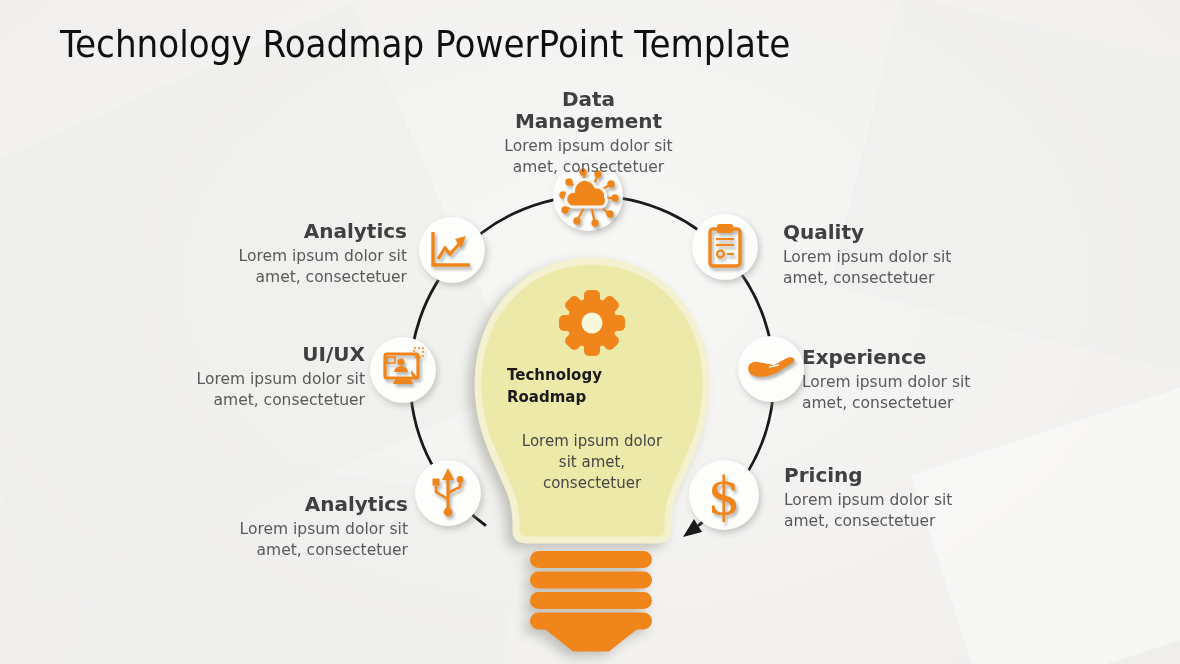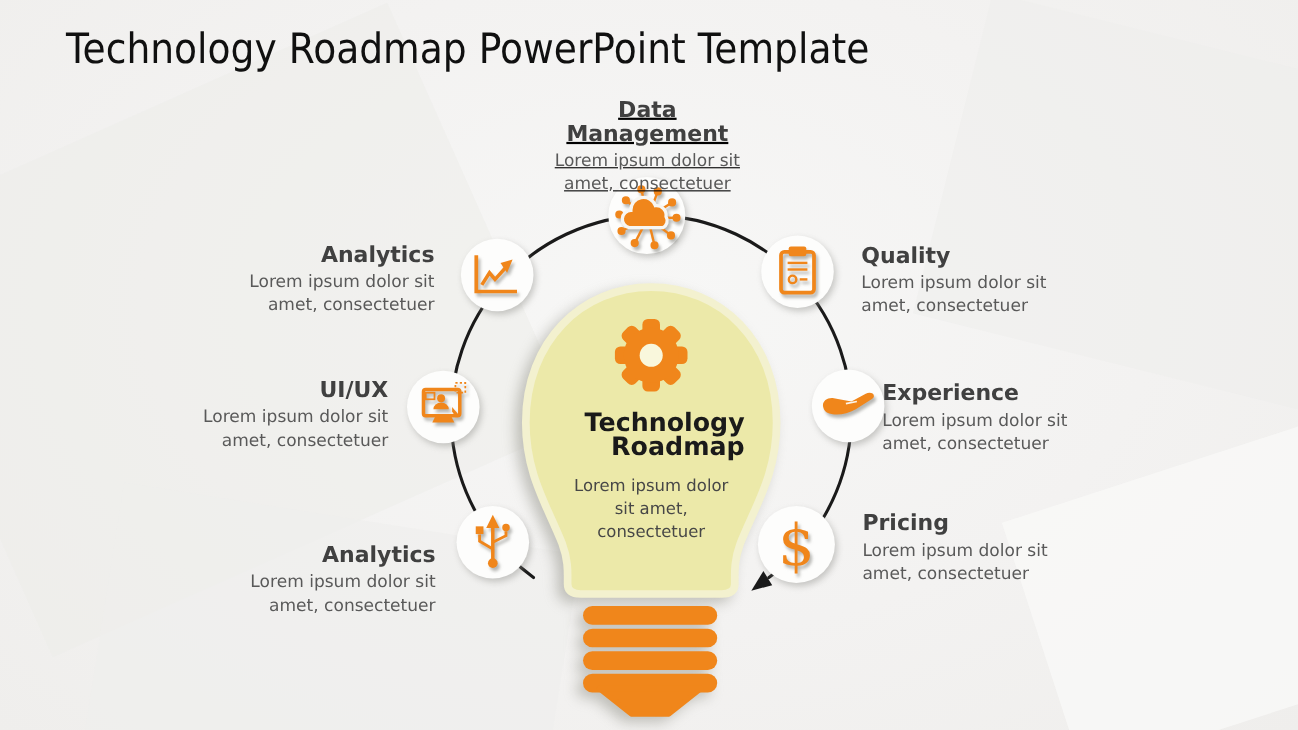--- a/index.html
+++ b/index.html
@@ -21,35 +21,35 @@
     position:absolute;left:60px;top:22px;margin:0;
     font-size:38px;font-weight:400;color:#101010;
     transform:scaleX(.9);transform-origin:left top;
     white-space:nowrap;letter-spacing:0;
   }
 
   .item{position:absolute;width:205px;}
   .item h2{margin:0 0 4px 0;font-size:20px;line-height:1.1;font-weight:700;color:#404040;}
   .item p{margin:0;font-size:15.5px;line-height:20.5px;color:#595959;max-width:205px;}
   .t-center{text-align:center;}
-  .t-right{text-align:right;}
+  .t-right{text-align:right;margin-left:12px;}
   .t-right p{margin-left:auto;}
   .t-left{text-align:left;}
 
-  .pos-data{left:486px;top:88px;text-decoration:underline;}
+  .pos-data{left:486px;top:88px;}
   .pos-analytics{left:190px;top:220px;}
   .pos-quality{left:783px;top:221px;}
   .pos-uiux{left:148px;top:343px;}
   .pos-experience{left:802px;top:346px;}
   .pos-technology{left:191px;top:493px;}
   .pos-pricing{left:784px;top:464px;}
 
   .center-title{
-    position:absolute;left:507px;top:374px;width:170px;text-align:right;
-    font-size:23px;line-height:22px;font-weight:700;color:#1a1a1a;
+    position:absolute;left:507px;top:364px;width:170px;text-align:left;
+    font-size:15px;line-height:22px;font-weight:700;color:#1a1a1a;
   }
   .center-desc{
     position:absolute;left:507px;top:431px;width:170px;text-align:center;
     font-size:15px;line-height:21px;color:#474747;
   }
   .center-desc span{display:inline-block;max-width:152px;}
 
   svg.layer{position:absolute;left:0;top:0;}
   .badge{filter:drop-shadow(2px 3px 3px rgba(140,140,135,.45));}
   .icon{filter:drop-shadow(2.5px 3px 1.5px rgba(125,125,120,.55));}

